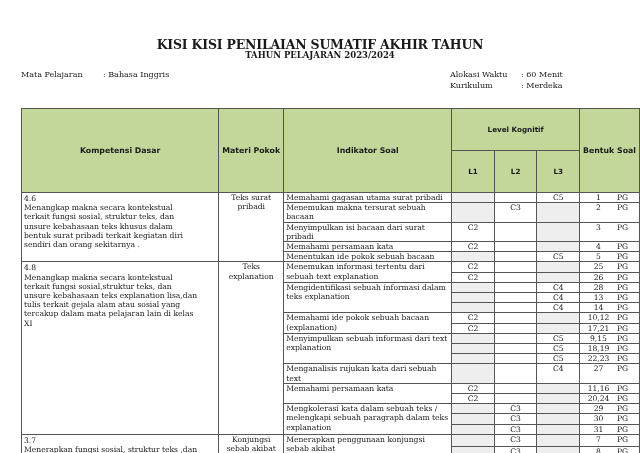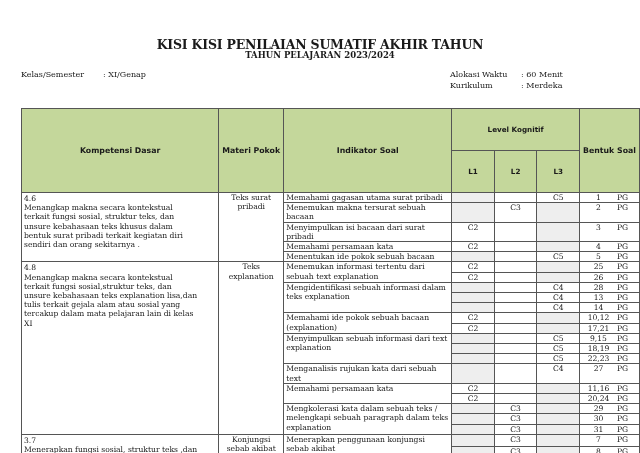--- a/index.html
+++ b/index.html
@@ -32,22 +32,22 @@
   tr.r td { height: 9px; }
 </style>
 </head>
 <body>
 
 <div class="title t1">KISI KISI PENILAIAN SUMATIF AKHIR TAHUN</div>
 <div class="title t2">TAHUN PELAJARAN 2023/2024</div>
 
 <div class="meta meta-left">
   <div class="row">
-      <span class="k">Kelas/Semester</span>
-      <span>: XI/Genap</span>
+      <span class="k">Mata Pelajaran</span>
+      <span>: Bahasa Inggris</span>
     </div>
 </div>
 <div class="meta meta-right">
   <div class="row">
       <span class="k">Alokasi Waktu</span>
       <span>: 60 Menit</span>
     </div>
   <div class="row">
       <span class="k">Kurikulum</span>
       <span>: Merdeka</span>

